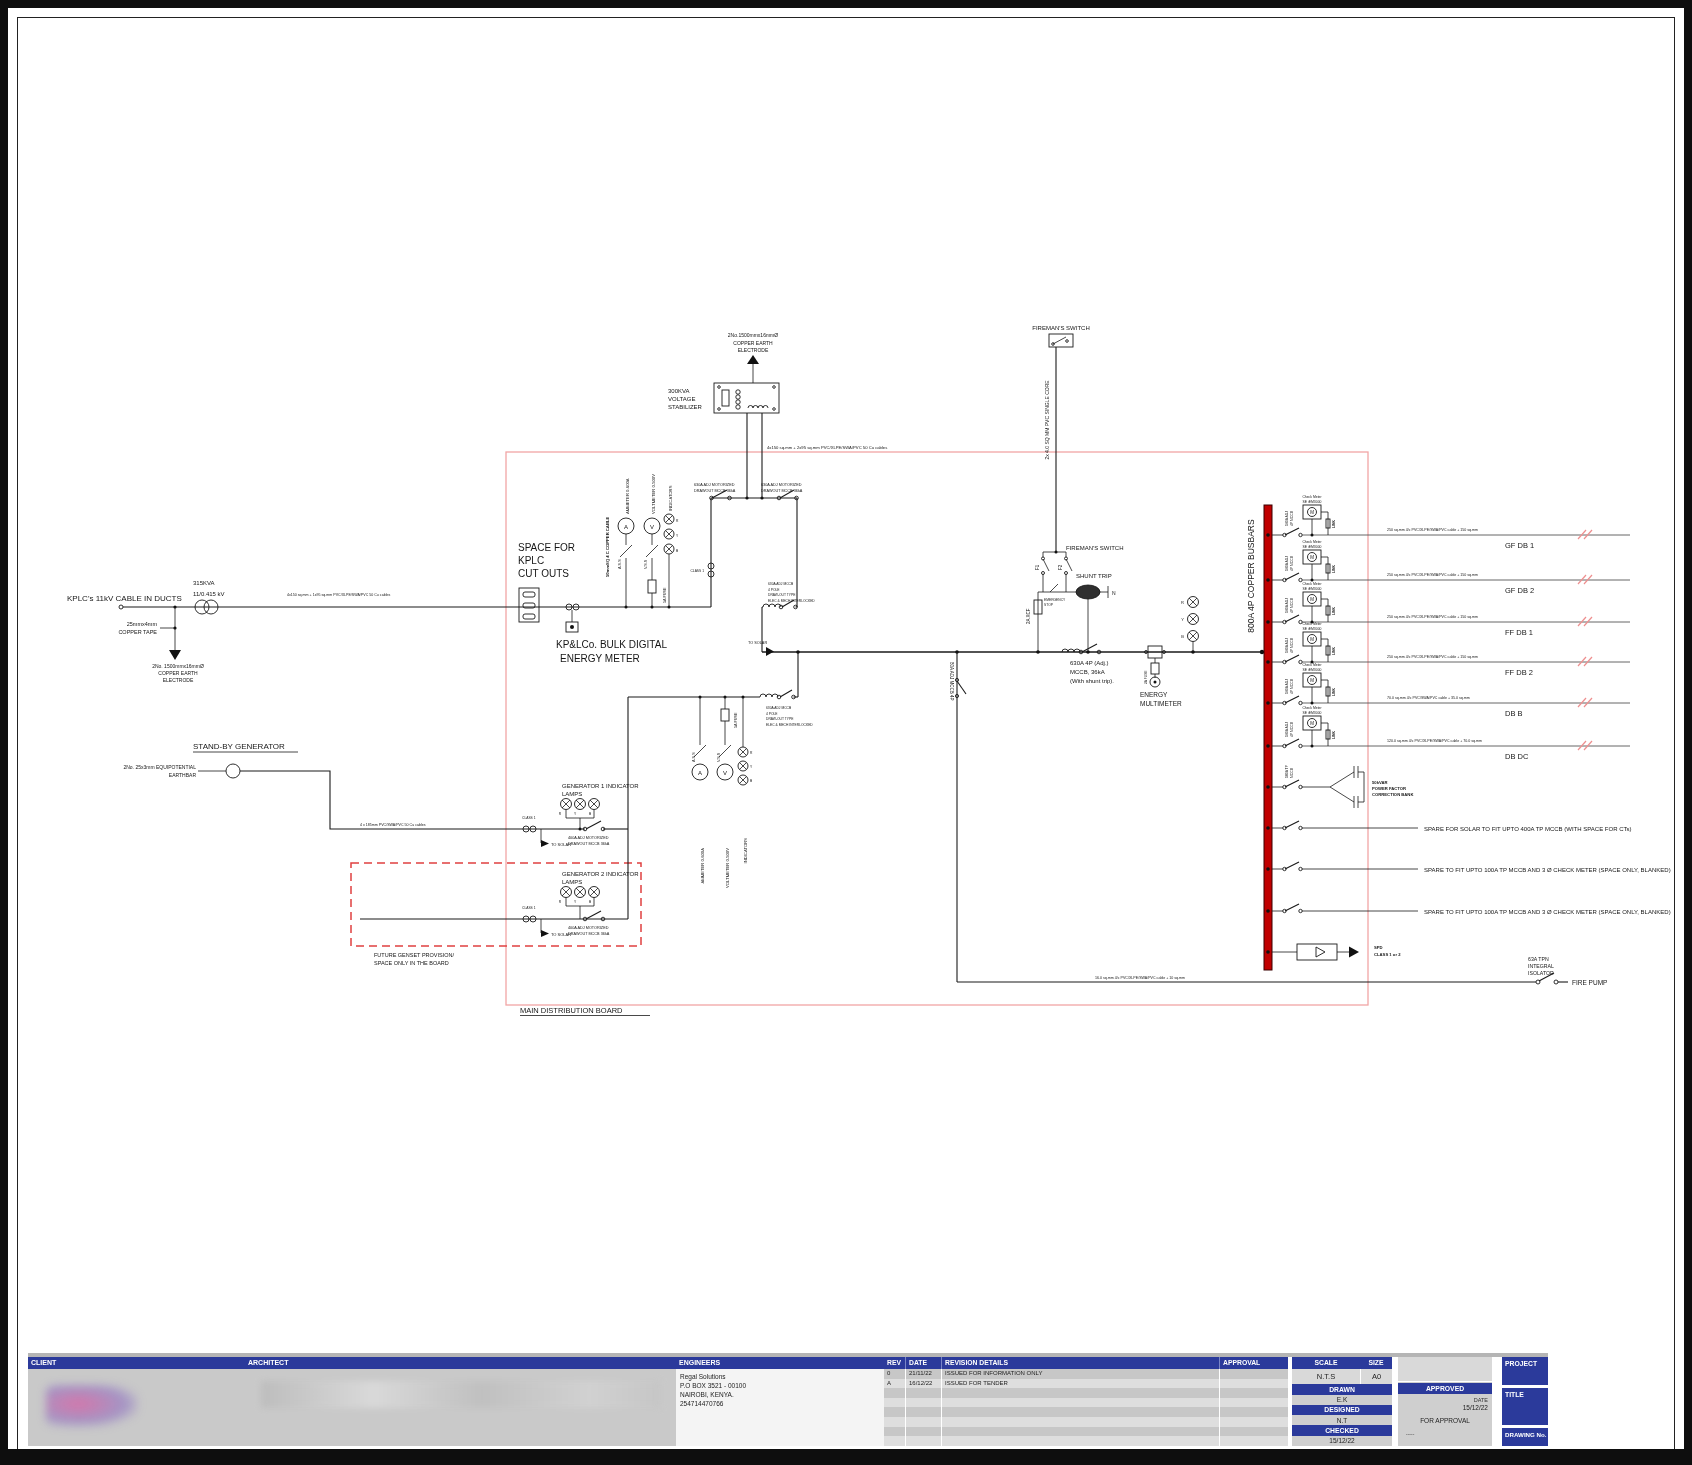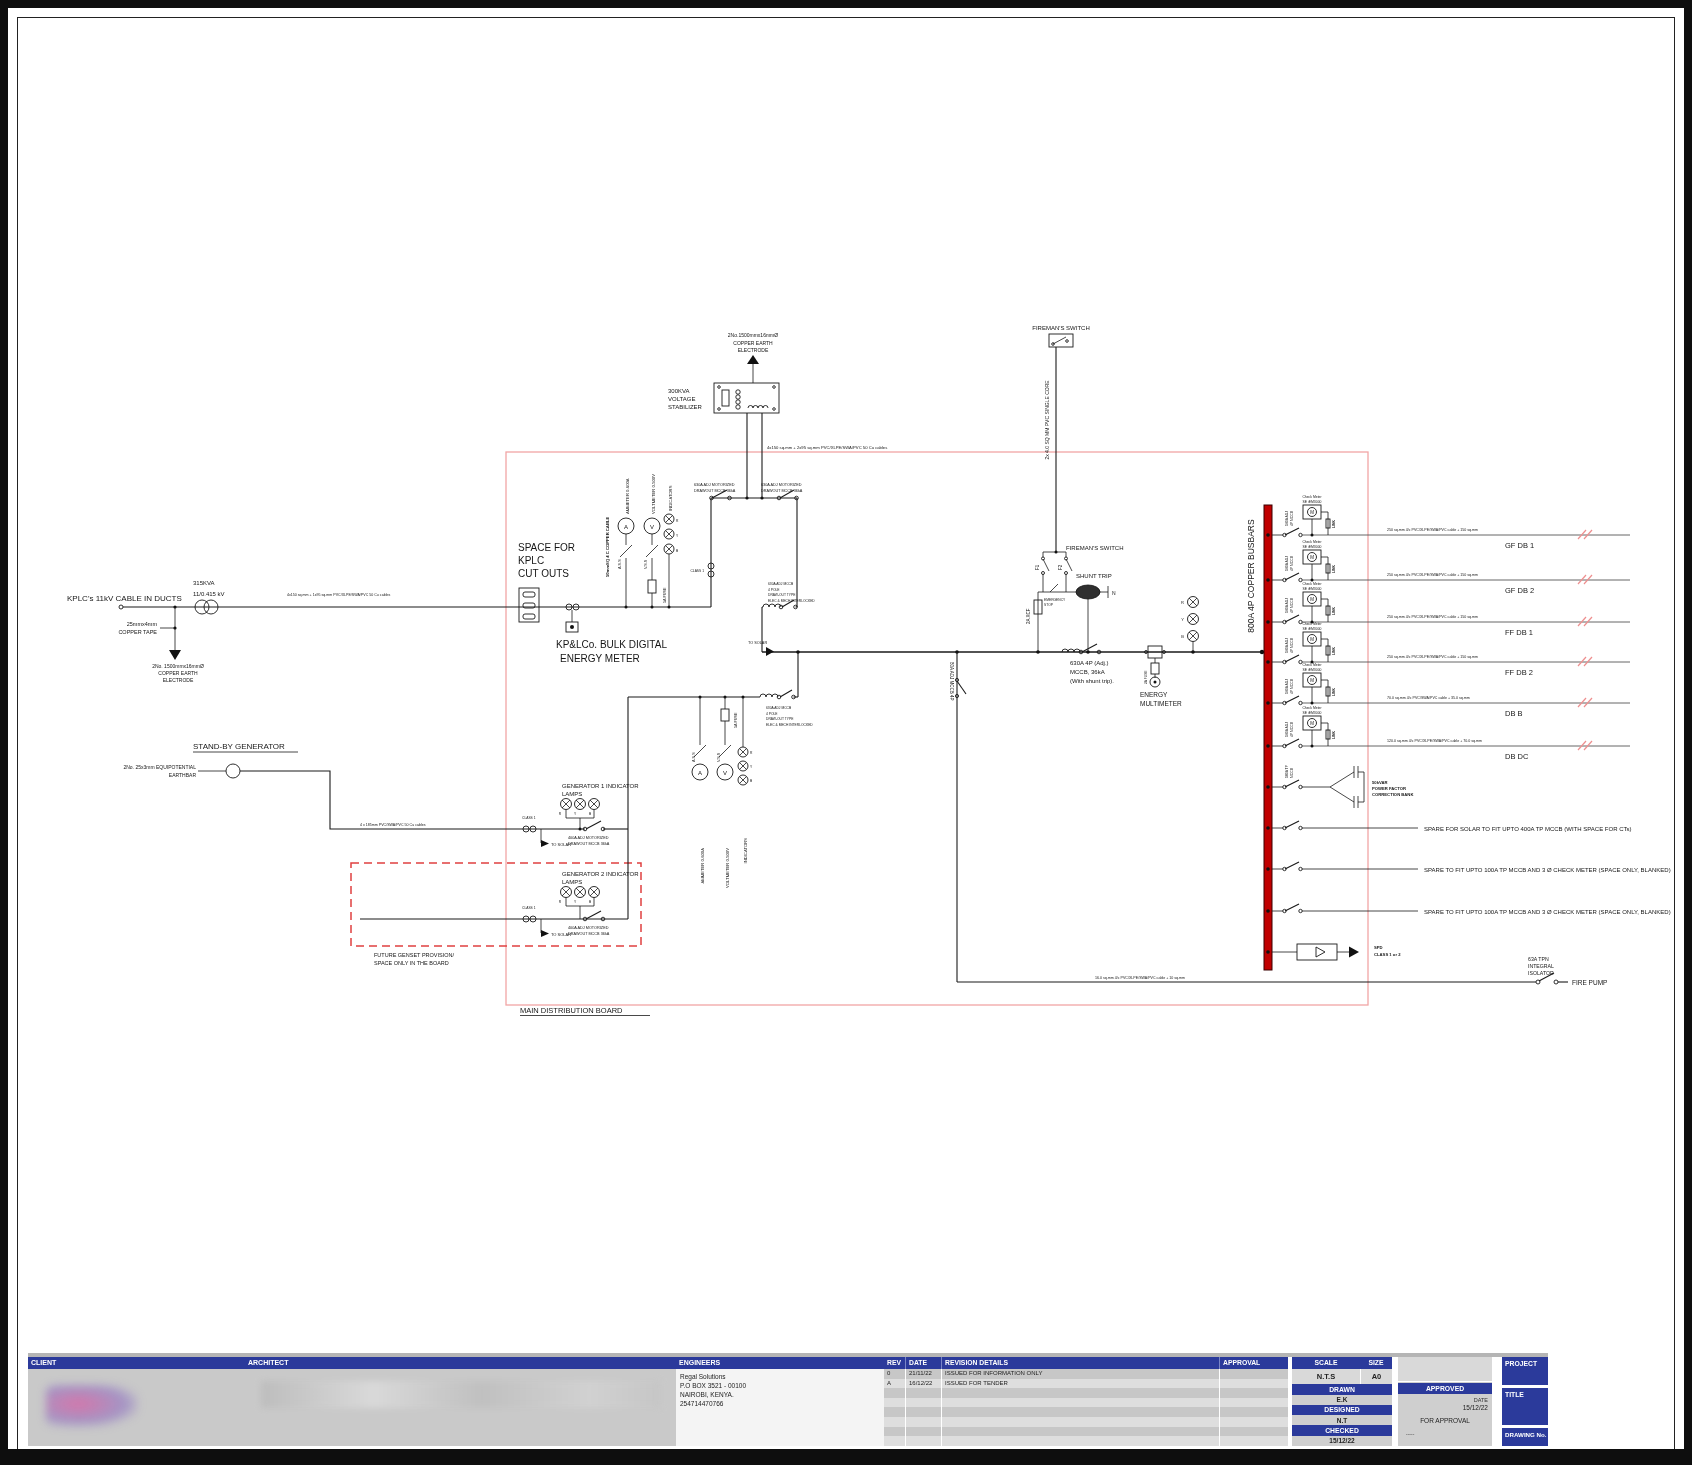--- a/index.html
+++ b/index.html
@@ -33,21 +33,21 @@
   .arch-blur{position:absolute;left:16px;top:12px;width:400px;height:27px;
      background:linear-gradient(90deg,#bdbdbd,#dadada 28%,#c0c0c0 55%,#d2d2d2 82%,#c6c6c6);filter:blur(3px);opacity:.95;}
   .eng-line{position:absolute;left:4px;font-size:6.5px;color:#222;}
   .revhead{display:flex;height:12px;background:#2b3a9b;color:#fff;font-size:6.8px;font-weight:bold;}
   .revhead div{padding:2px 0 0 3px;box-sizing:border-box;border-right:1px solid #7a86c6;}
   .revrow{display:flex;height:9.6px;font-size:6px;color:#222;}
   .revrow div{padding:1.4px 0 0 3px;box-sizing:border-box;border-right:1px solid #fff;overflow:hidden;white-space:nowrap;}
   .rg1{background:#c7c7c7}.rg2{background:#dedede}
   .c-rev{width:22px}.c-date{width:36px}.c-det{width:278px}.c-app{width:68px;border-right:none !important}
   .schead{height:12px;background:#2b3a9b;color:#fff;font-size:6.8px;font-weight:bold;text-align:center;padding-top:2px;box-sizing:border-box;}
-  .scval{background:#d9d9d9;color:#222;font-size:7.5px;text-align:center;box-sizing:border-box;font-weight:bold;}
+  .scval{background:#d9d9d9;color:#222;font-size:7.5px;text-align:center;box-sizing:border-box;}
   .lblbox{position:absolute;left:0;width:46px;background:#2b3a9b;color:#fff;font-size:6.8px;font-weight:bold;padding:3px 0 0 3px;box-sizing:border-box;}
 </style>
 </head>
 <body>
 
 <div class="page">
   <svg class="schem" width="1692" height="1465" viewBox="0 0 1692 1465">
 
     <rect class="redrect" x="506" y="452" width="862" height="553"></rect>
     <rect class="dashred" x="351" y="863" width="290" height="83"></rect>

